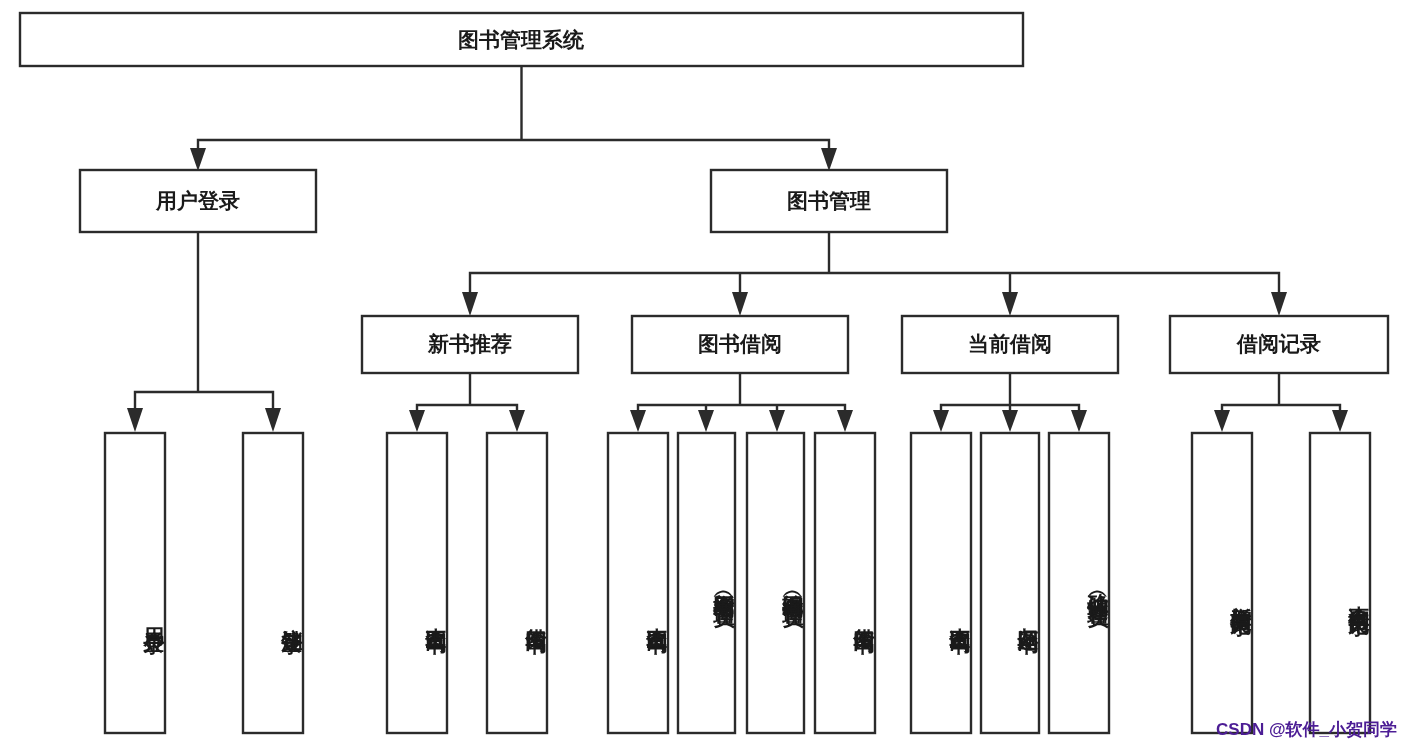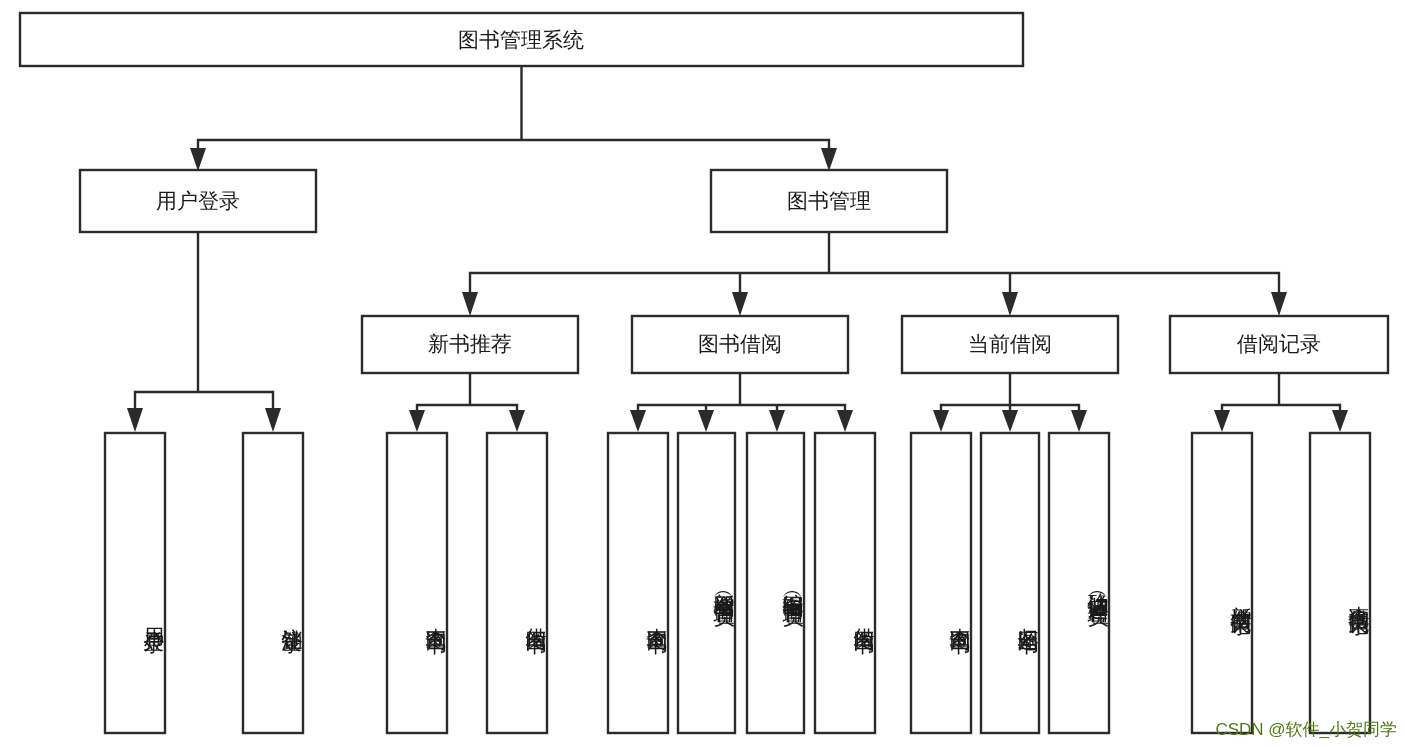--- a/index.html
+++ b/index.html
@@ -11,20 +11,21 @@
     width: 1405px;
     height: 747px;
     font-family: "Liberation Sans", "DejaVu Sans", sans-serif;
     overflow: hidden;
   }
   #diagram-root {
     position: relative;
     width: 1405px;
     height: 747px;
     background: #ffffff;
+    font-weight: bold;
   }
   svg.diagram-canvas {
     position: absolute;
     left: 0;
     top: 0;
     width: 1405px;
     height: 747px;
   }
   .node-box {
     fill: #ffffff;
@@ -63,21 +64,21 @@
     justify-content: center;
     white-space: nowrap;
     pointer-events: none;
   }
   .watermark {
     position: absolute;
     right: 8px;
     bottom: 6px;
     font-family: "Liberation Sans", "DejaVu Sans", sans-serif;
     font-size: 17px;
-    color: #4d7c0f;
+    color: #4c1d95;
     white-space: nowrap;
   }
 </style>
 </head>
 <body>
 
 <div id="diagram-root">
 
   <svg class="diagram-canvas" viewBox="0 0 1405 747">
 

